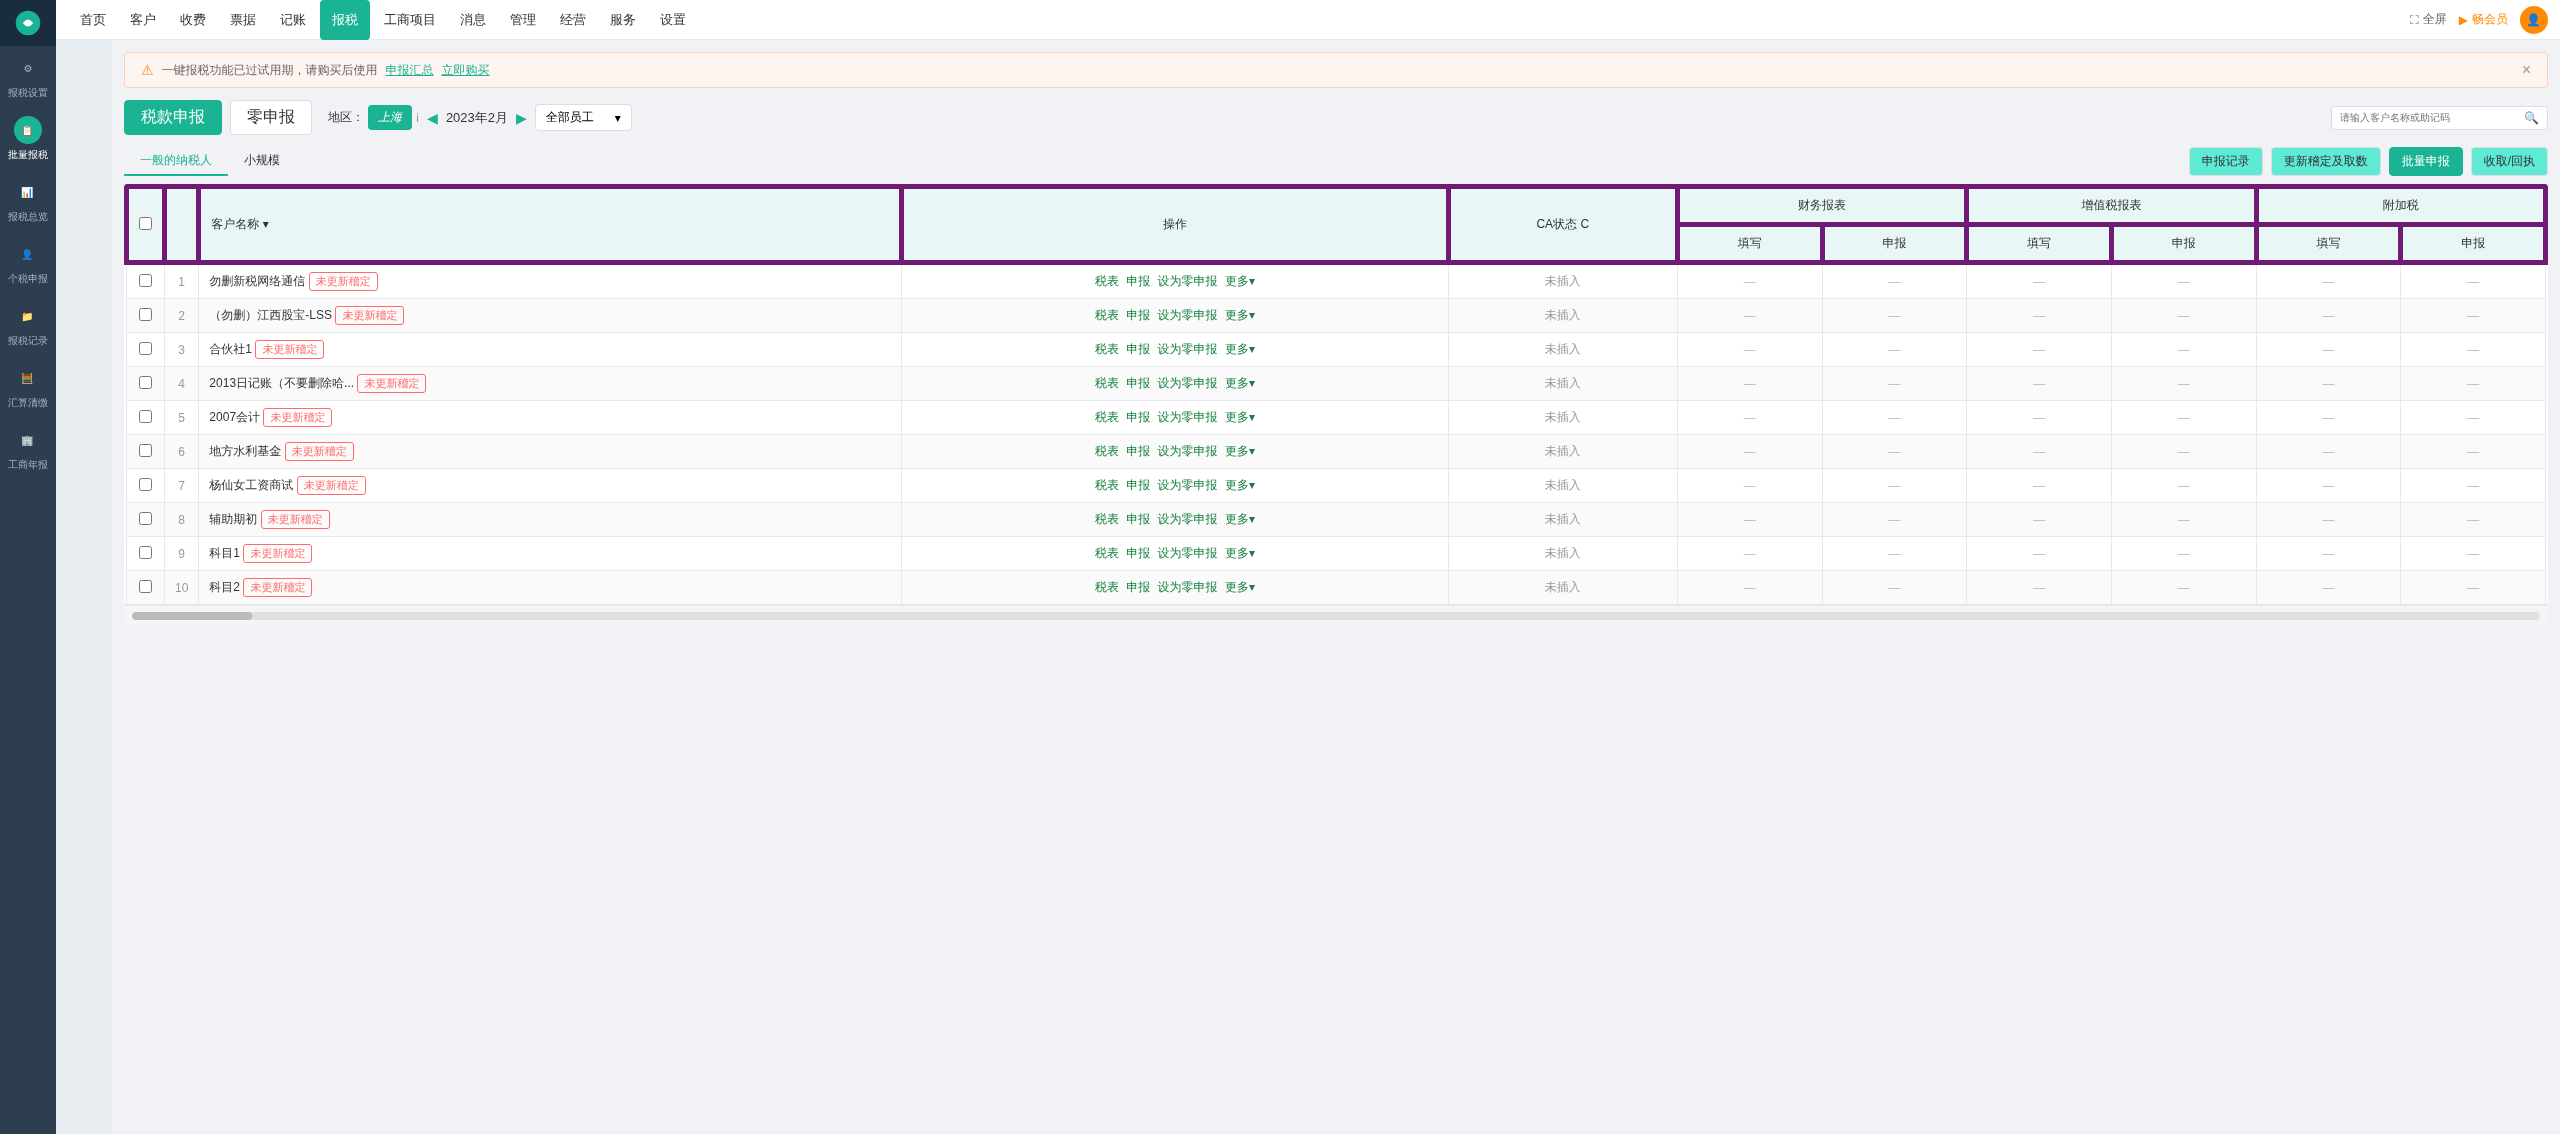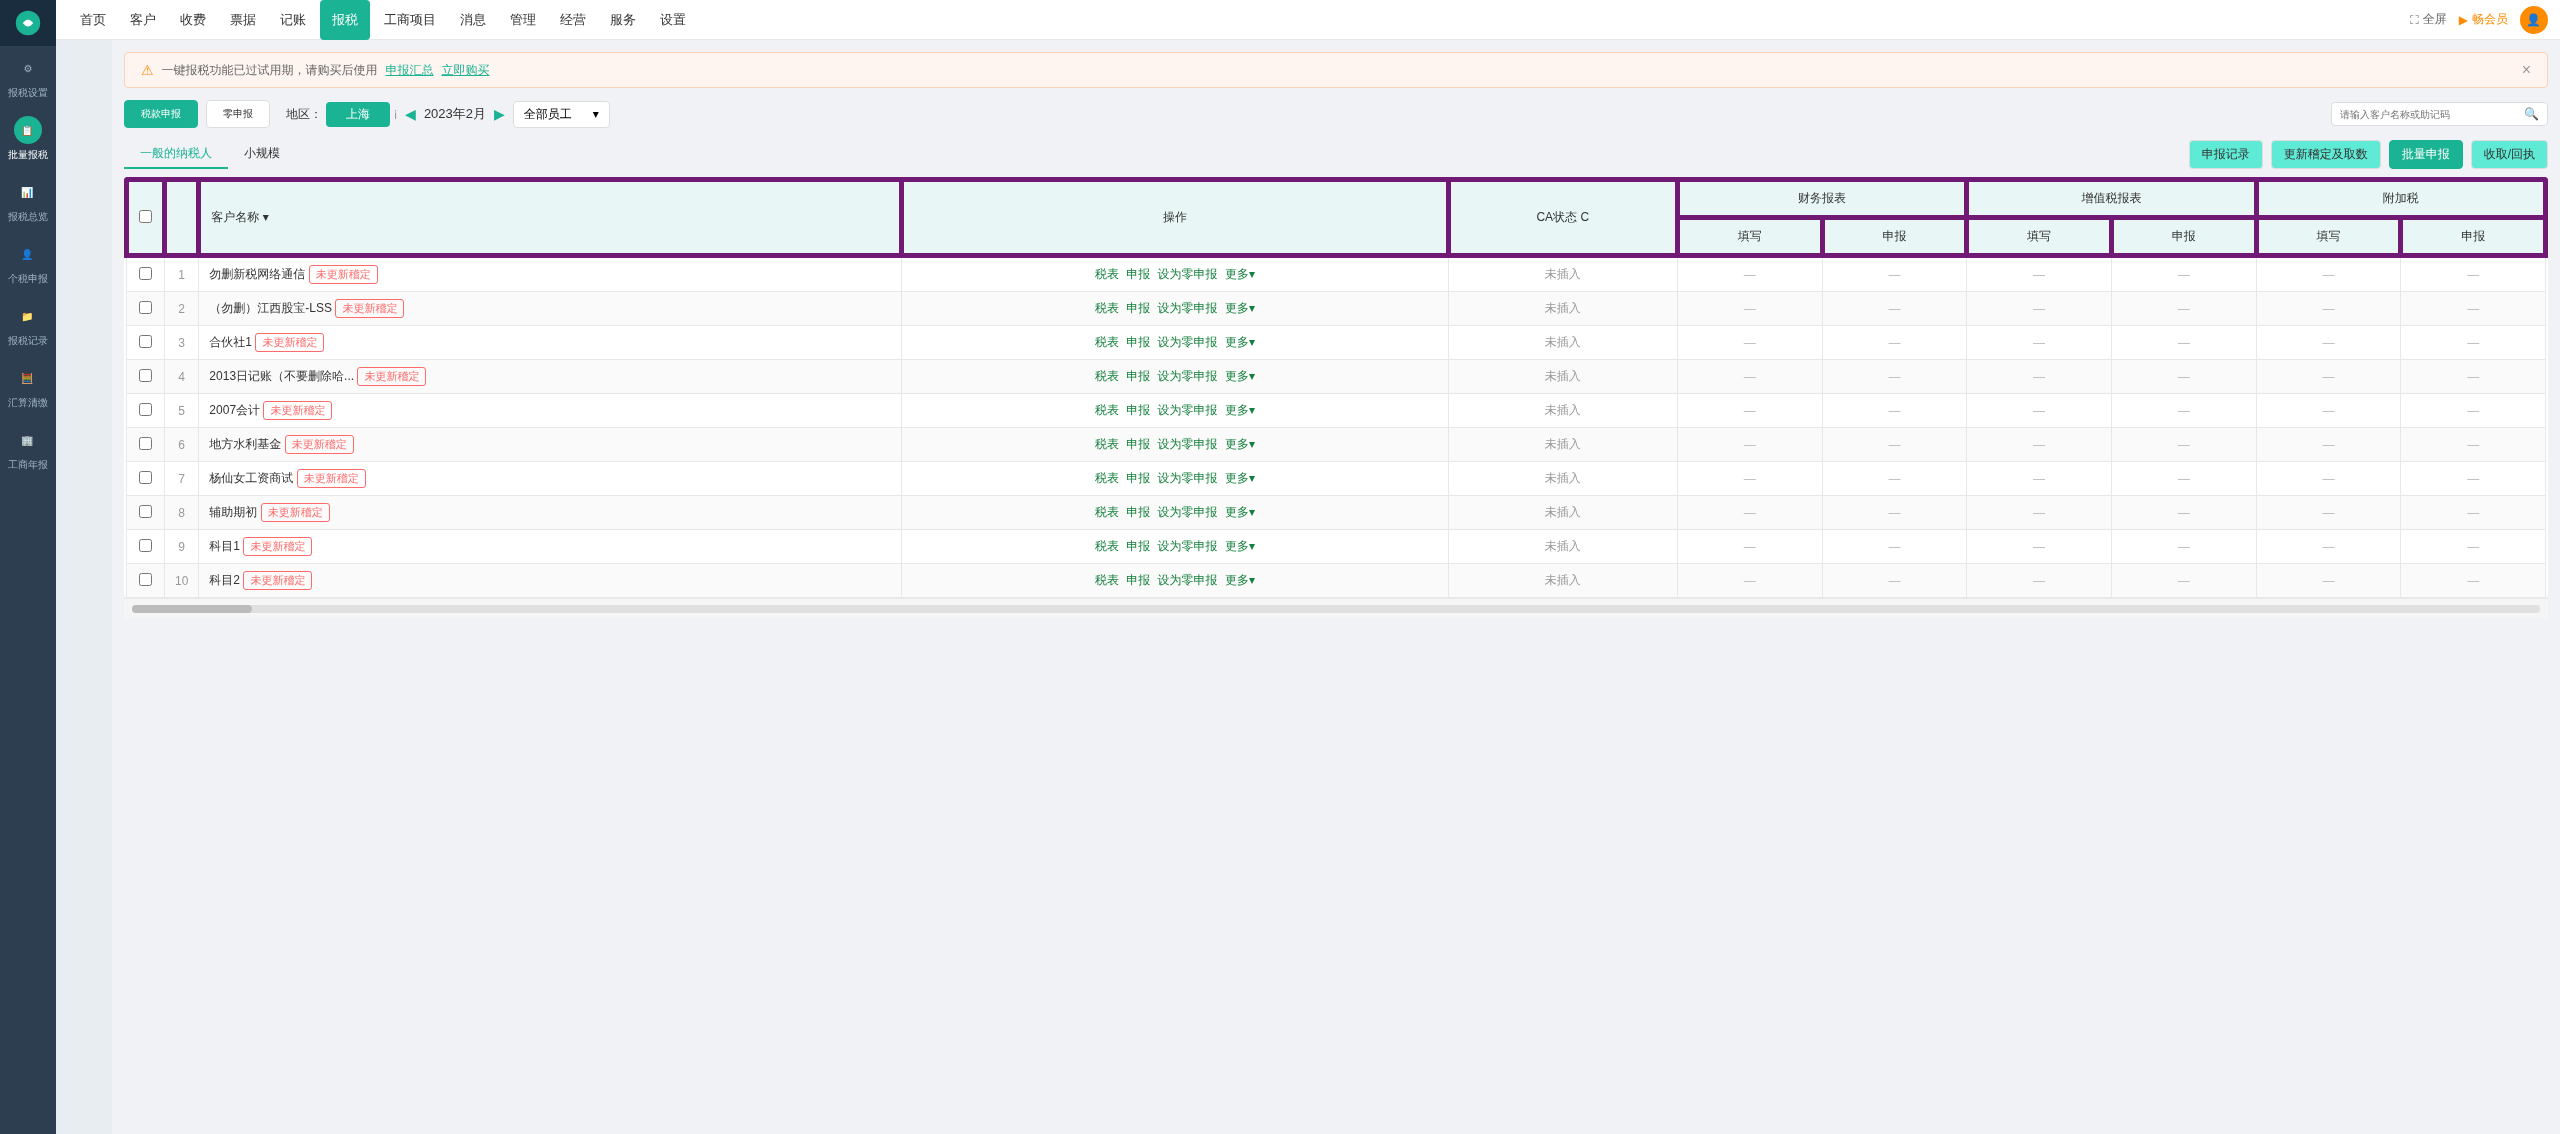--- a/index.html
+++ b/index.html
@@ -37,24 +37,24 @@
     .right-content { flex: 1; padding: 12px; overflow: auto; }
 
     
     .banner { background: #fff5f0; border: 1px solid #ffd0b8; border-radius: 4px; padding: 8px 16px; display: flex; align-items: center; gap: 8px; margin-bottom: 12px; font-size: 12px; color: #666; }
     .banner-icon { color: #ff8800; font-size: 14px; }
     .banner a { color: #1ab394; text-decoration: underline; cursor: pointer; }
     .banner-close { margin-left: auto; cursor: pointer; color: #999; font-size: 16px; }
 
     
     .toolbar { display: flex; align-items: center; gap: 8px; margin-bottom: 12px; }
-    .tab-btn { padding: 6px 16px; border-radius: 4px; border: 1px solid #ddd; background: #fff; cursor: pointer; font-size: 10px; color: #333; }
+    .tab-btn { padding: 6px 16px; border-radius: 4px; border: 1px solid #ddd; background: #fff; cursor: pointer; font-size: 16px; color: #333; }
     .tab-btn.active { background: #1ab394; color: #fff; border-color: #1ab394; }
     .location-info { display: flex; align-items: center; gap: 4px; font-size: 12px; color: #333; margin-left: 8px; }
-    .location-badge { background: #1ab394; color: #fff; padding: 4px 20px; border-radius: 4px; }
+    .location-badge { background: #1ab394; color: #fff; padding: 4px 10px; border-radius: 4px; font-style: italic; }
     .info-icon { color: #999; cursor: pointer; }
     .date-nav { display: flex; align-items: center; gap: 8px; font-size: 13px; color: #333; }
     .date-nav button { background: none; border: none; cursor: pointer; color: #1ab394; font-size: 14px; }
     .staff-select { display: flex; align-items: center; gap: 21px; padding: 4px 10px; border: 1px solid #ddd; border-radius: 4px; cursor: pointer; font-size: 12px; background: #fff; }
     .search-bar { display: flex; align-items: center; gap: 4px; border: 1px solid #ddd; border-radius: 4px; padding: 4px 8px; background: #fff; margin-left: auto; }
     .search-bar input { border: none; outline: none; font-size: 10px; width: 180px; color: #999; }
 
     
     .sub-toolbar { display: flex; align-items: center; gap: 24px; margin-bottom: 8px; }
     .taxpayer-tabs { display: flex; gap: 0; }

